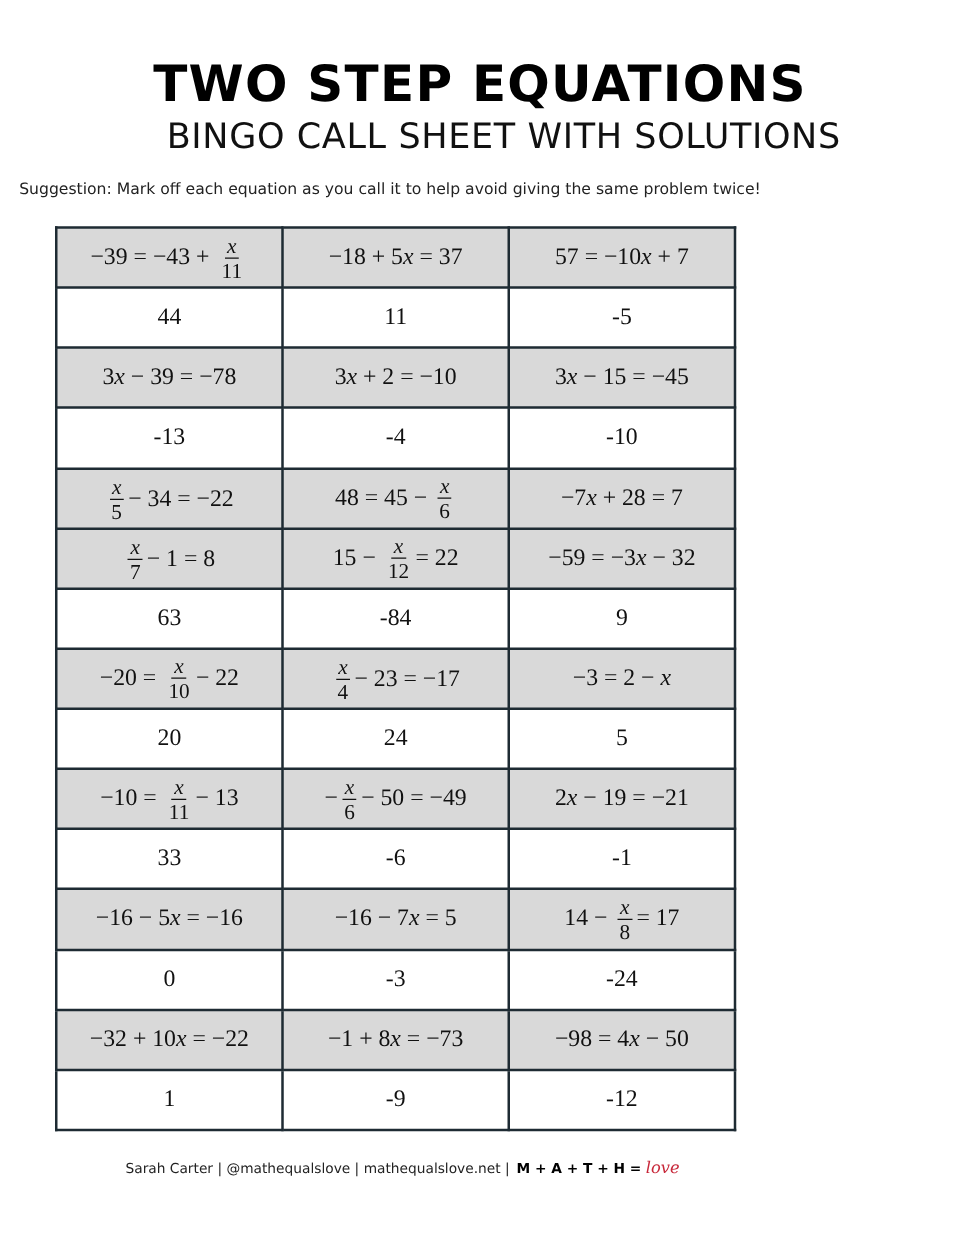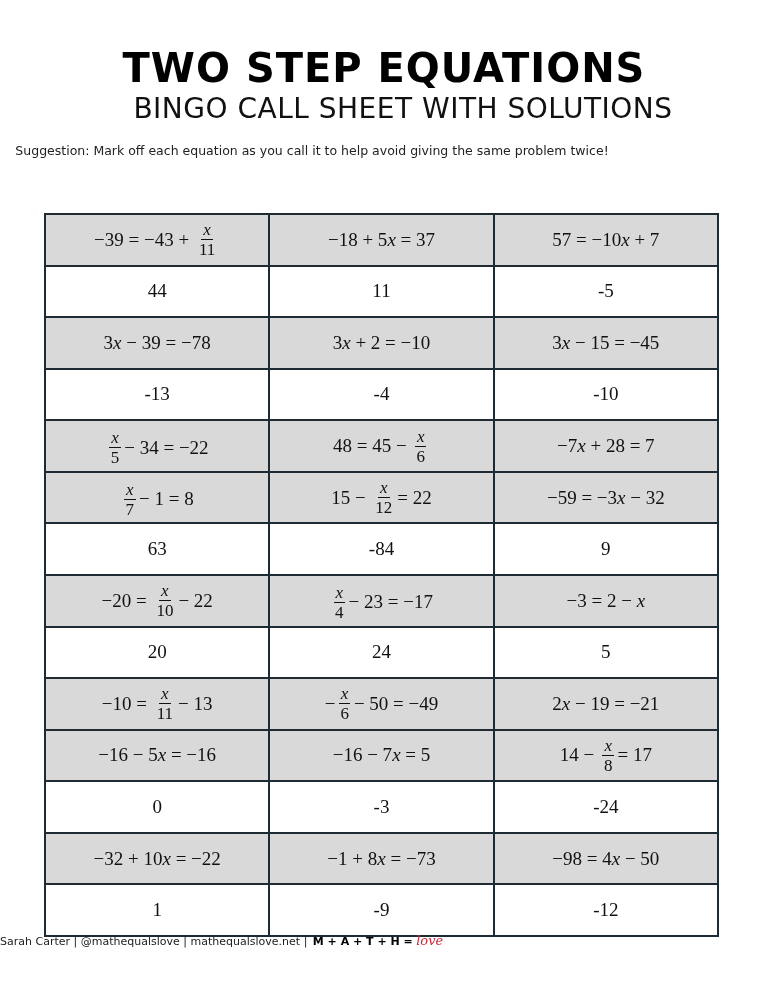--- a/index.html
+++ b/index.html
@@ -1,29 +1,29 @@
 <!DOCTYPE html>
 <html><head>
 <meta charset="utf-8">
 <style>
   html, body { margin: 0; padding: 0; background: #ffffff; }
   body { width: 768px; height: 993px; position: relative; overflow: hidden; font-family: "Liberation Sans", sans-serif; color: #111; }
   .title { position: absolute; left: 0; width: 768px; top: 44px; text-align: center; font-family: "DejaVu Sans", sans-serif; font-weight: bold; font-size: 40px; letter-spacing: 1px; line-height: 48px; color: #000; }
   .subtitle { position: absolute; left: 0; width: 768px; top: 92px; text-align: center; font-family: "DejaVu Sans", sans-serif; font-size: 28px; line-height: 34px; color: #111; letter-spacing: 0.5px; padding-left: 19px; }
   .suggestion { position: absolute; left: 0; width: 624px; top: 143px; text-align: center; font-family: "DejaVu Sans", sans-serif; font-size: 12.5px; line-height: 16px; color: #222; }
-  table.bingo { position: absolute; left: 44px; top: 181px; width: 675px; height: 724px; border-collapse: collapse; table-layout: fixed; border: 2px solid #1e2b33; margin-top: 32px; }
+  table.bingo { position: absolute; left: 44px; top: 181px; width: 545px; height: 724px; border-collapse: collapse; table-layout: fixed; border: 2px solid #1e2b33; }
   table.bingo td { border: 2px solid #1e2b33; text-align: center; vertical-align: middle; height: 41px; padding: 0; font-family: "Liberation Serif", serif; font-size: 19px; color: #111; }
   tr.eq td { background: #d9d9d9; }
   tr.sol td { background: #ffffff; }
   .m { display: inline-flex; align-items: center; white-space: nowrap; }
   .var { font-style: italic; }
   .frac { display: inline-flex; flex-direction: column; align-items: center; vertical-align: middle; margin: 0 3px; line-height: 1; font-size: 17px; }
   .frac .num { font-style: italic; padding: 0 2px 1px; border-bottom: 1.5px solid #111; }
   .frac .den { padding: 1px 2px 0; }
-  .footer { position: absolute; left: 0; width: 644px; top: 929px; text-align: left; font-family: "DejaVu Sans", sans-serif; font-size: 11px; line-height: 24px; color: #222; }
+  .footer { position: absolute; left: 0; width: 644px; top: 929px; text-align: center; font-family: "DejaVu Sans", sans-serif; font-size: 11px; line-height: 12px; color: #222; }
   .footer .brand { font-weight: bold; color: #000; margin-left: 2px; }
   .footer .love { font-family: "DejaVu Serif", serif; font-style: italic; color: #c8283a; font-size: 13px; }
 </style>
 </head>
 <body>
 
 <div class="title">TWO STEP EQUATIONS</div>
 <div class="subtitle">BINGO CALL SHEET WITH SOLUTIONS</div>
 <div class="suggestion">Suggestion: Mark off each equation as you call it to help avoid giving the same problem twice!</div>
 
@@ -164,20 +164,25 @@
               <span class="num">x</span>
               <span class="den">6</span>
             </span>
             <span style="white-space: pre;">− 50 = −49</span>
           </span></td>
         <td><span class="m">
             <span style="white-space: pre;">2</span>
             <span class="var">x</span>
             <span style="white-space: pre;"> − 19 = −21</span>
           </span></td>
+      </tr>
+      <tr class="sol">
+        <td>33</td>
+        <td>-6</td>
+        <td>-1</td>
       </tr>
       <tr class="eq">
         <td><span class="m">
             <span style="white-space: pre;">−16 − 5</span>
             <span class="var">x</span>
             <span style="white-space: pre;"> = −16</span>
           </span></td>
         <td><span class="m">
             <span style="white-space: pre;">−16 − 7</span>
             <span class="var">x</span>

